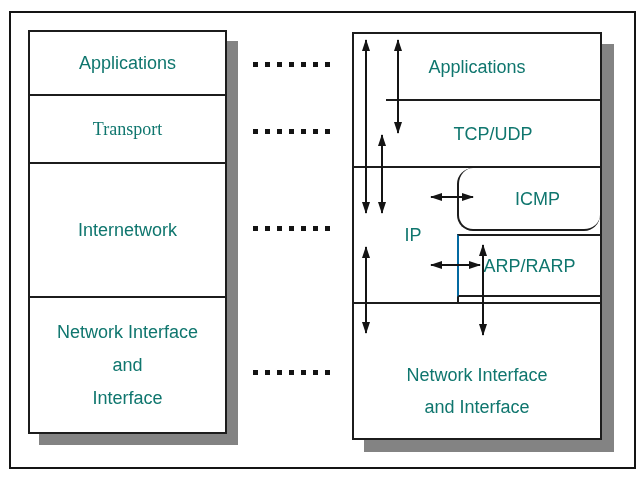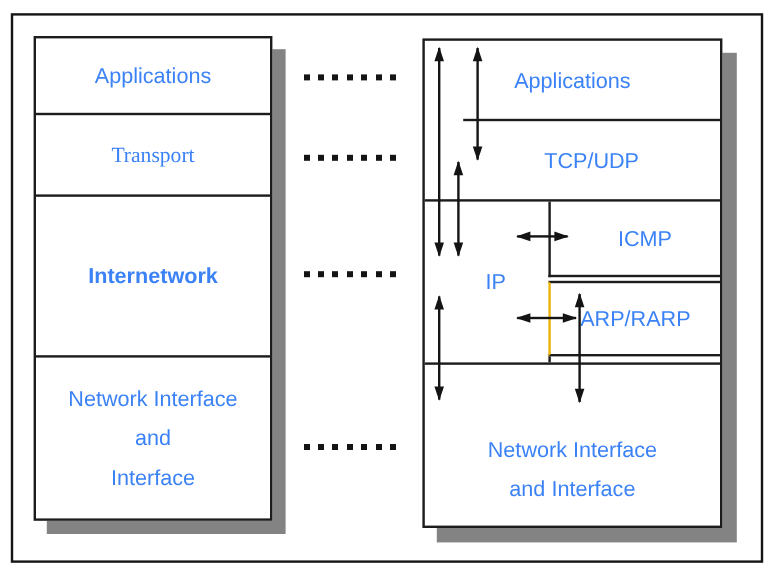--- a/index.html
+++ b/index.html
@@ -3,21 +3,21 @@
 <meta charset="utf-8">
 <style>
   * { margin: 0; padding: 0; box-sizing: border-box; }
   html, body { background: #ffffff; }
   .stage {
     position: relative;
     width: 640px;
     height: 477px;
     background: #ffffff;
     font-family: "Liberation Sans", sans-serif;
-    color: #3b82f6;
+    color: #0f766e;
     overflow: hidden;
   }
   .frame {
     position: absolute;
     left: 9px; top: 11px;
     width: 627px; height: 458px;
     border: 2px solid #141414;
   }
   .stack {
     position: absolute;
@@ -60,26 +60,27 @@
     position: absolute;
     left: 103px; right: 0; top: 0;
     height: 63px;
     border-left: 2px solid #1c1c1c;
     border-bottom: 2px solid #1c1c1c;
     display: flex;
     align-items: center;
     justify-content: center;
     font-size: 18px;
     padding-left: 16px;
+    border-radius: 16px;
   }
   .arp-box {
     position: absolute;
     left: 103px; right: 0; top: 66px;
     height: 63px;
-    border-left: 2px solid #eab308;
+    border-left: 2px solid #0369a1;
     border-top: 2px solid #1c1c1c;
     border-bottom: 2px solid #1c1c1c;
     display: flex;
     align-items: center;
     justify-content: center;
     font-size: 18px;
     padding-left: 0;
   }
   .divider-stub {
     position: absolute;
@@ -133,21 +134,21 @@
 
   <div class="frame"></div>
 
   <div class="stack left-stack">
     <div class="layer-row" style="flex:0 0 62px;">
       <span>Applications</span>
     </div>
     <div class="layer-row" style="flex:0 0 68px;font-family:Liberation Serif, serif;">
       <span>Transport</span>
     </div>
-    <div class="layer-row" style="flex:0 0 134px;font-weight:bold;">
+    <div class="layer-row" style="flex:0 0 134px;">
       <span>Internetwork</span>
     </div>
     <div class="layer-row" style="flex:0 0 136px; line-height:33px;">
       <span>Network Interface</span>
       <span>and</span>
       <span>Interface</span>
     </div>
   </div>
 
   <div class="dots" style="left:253px; top:62px;"></div>

